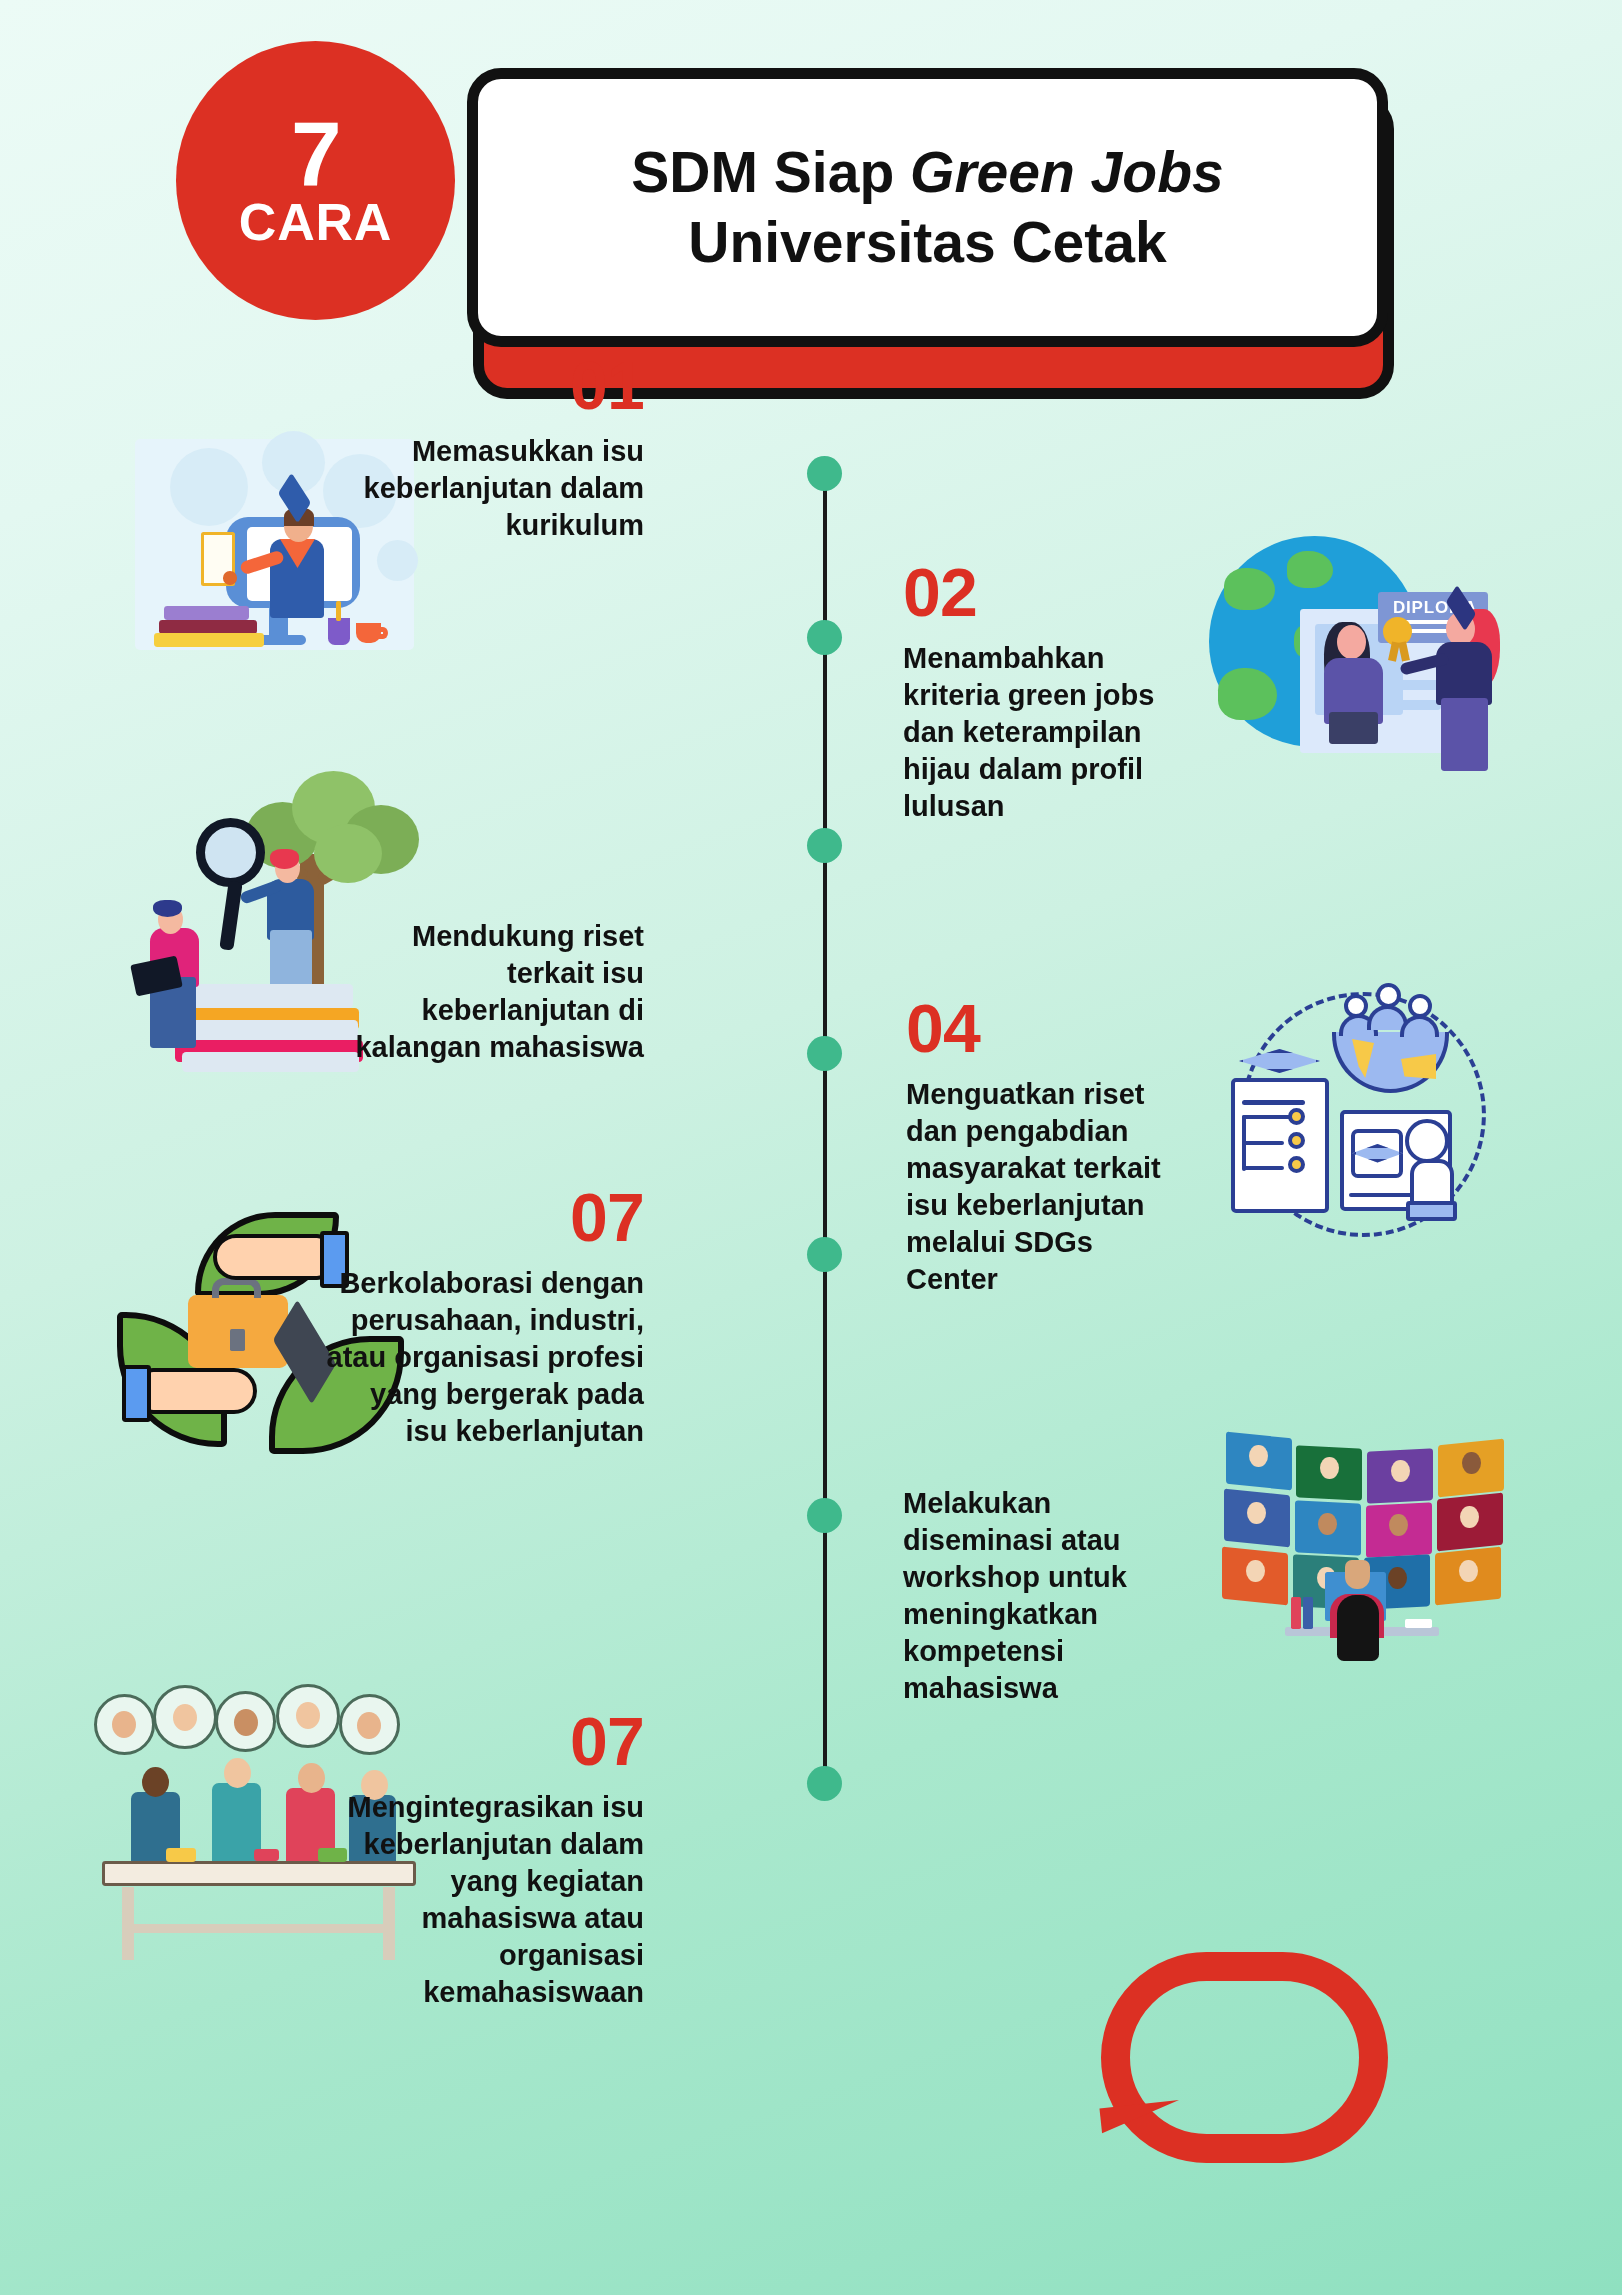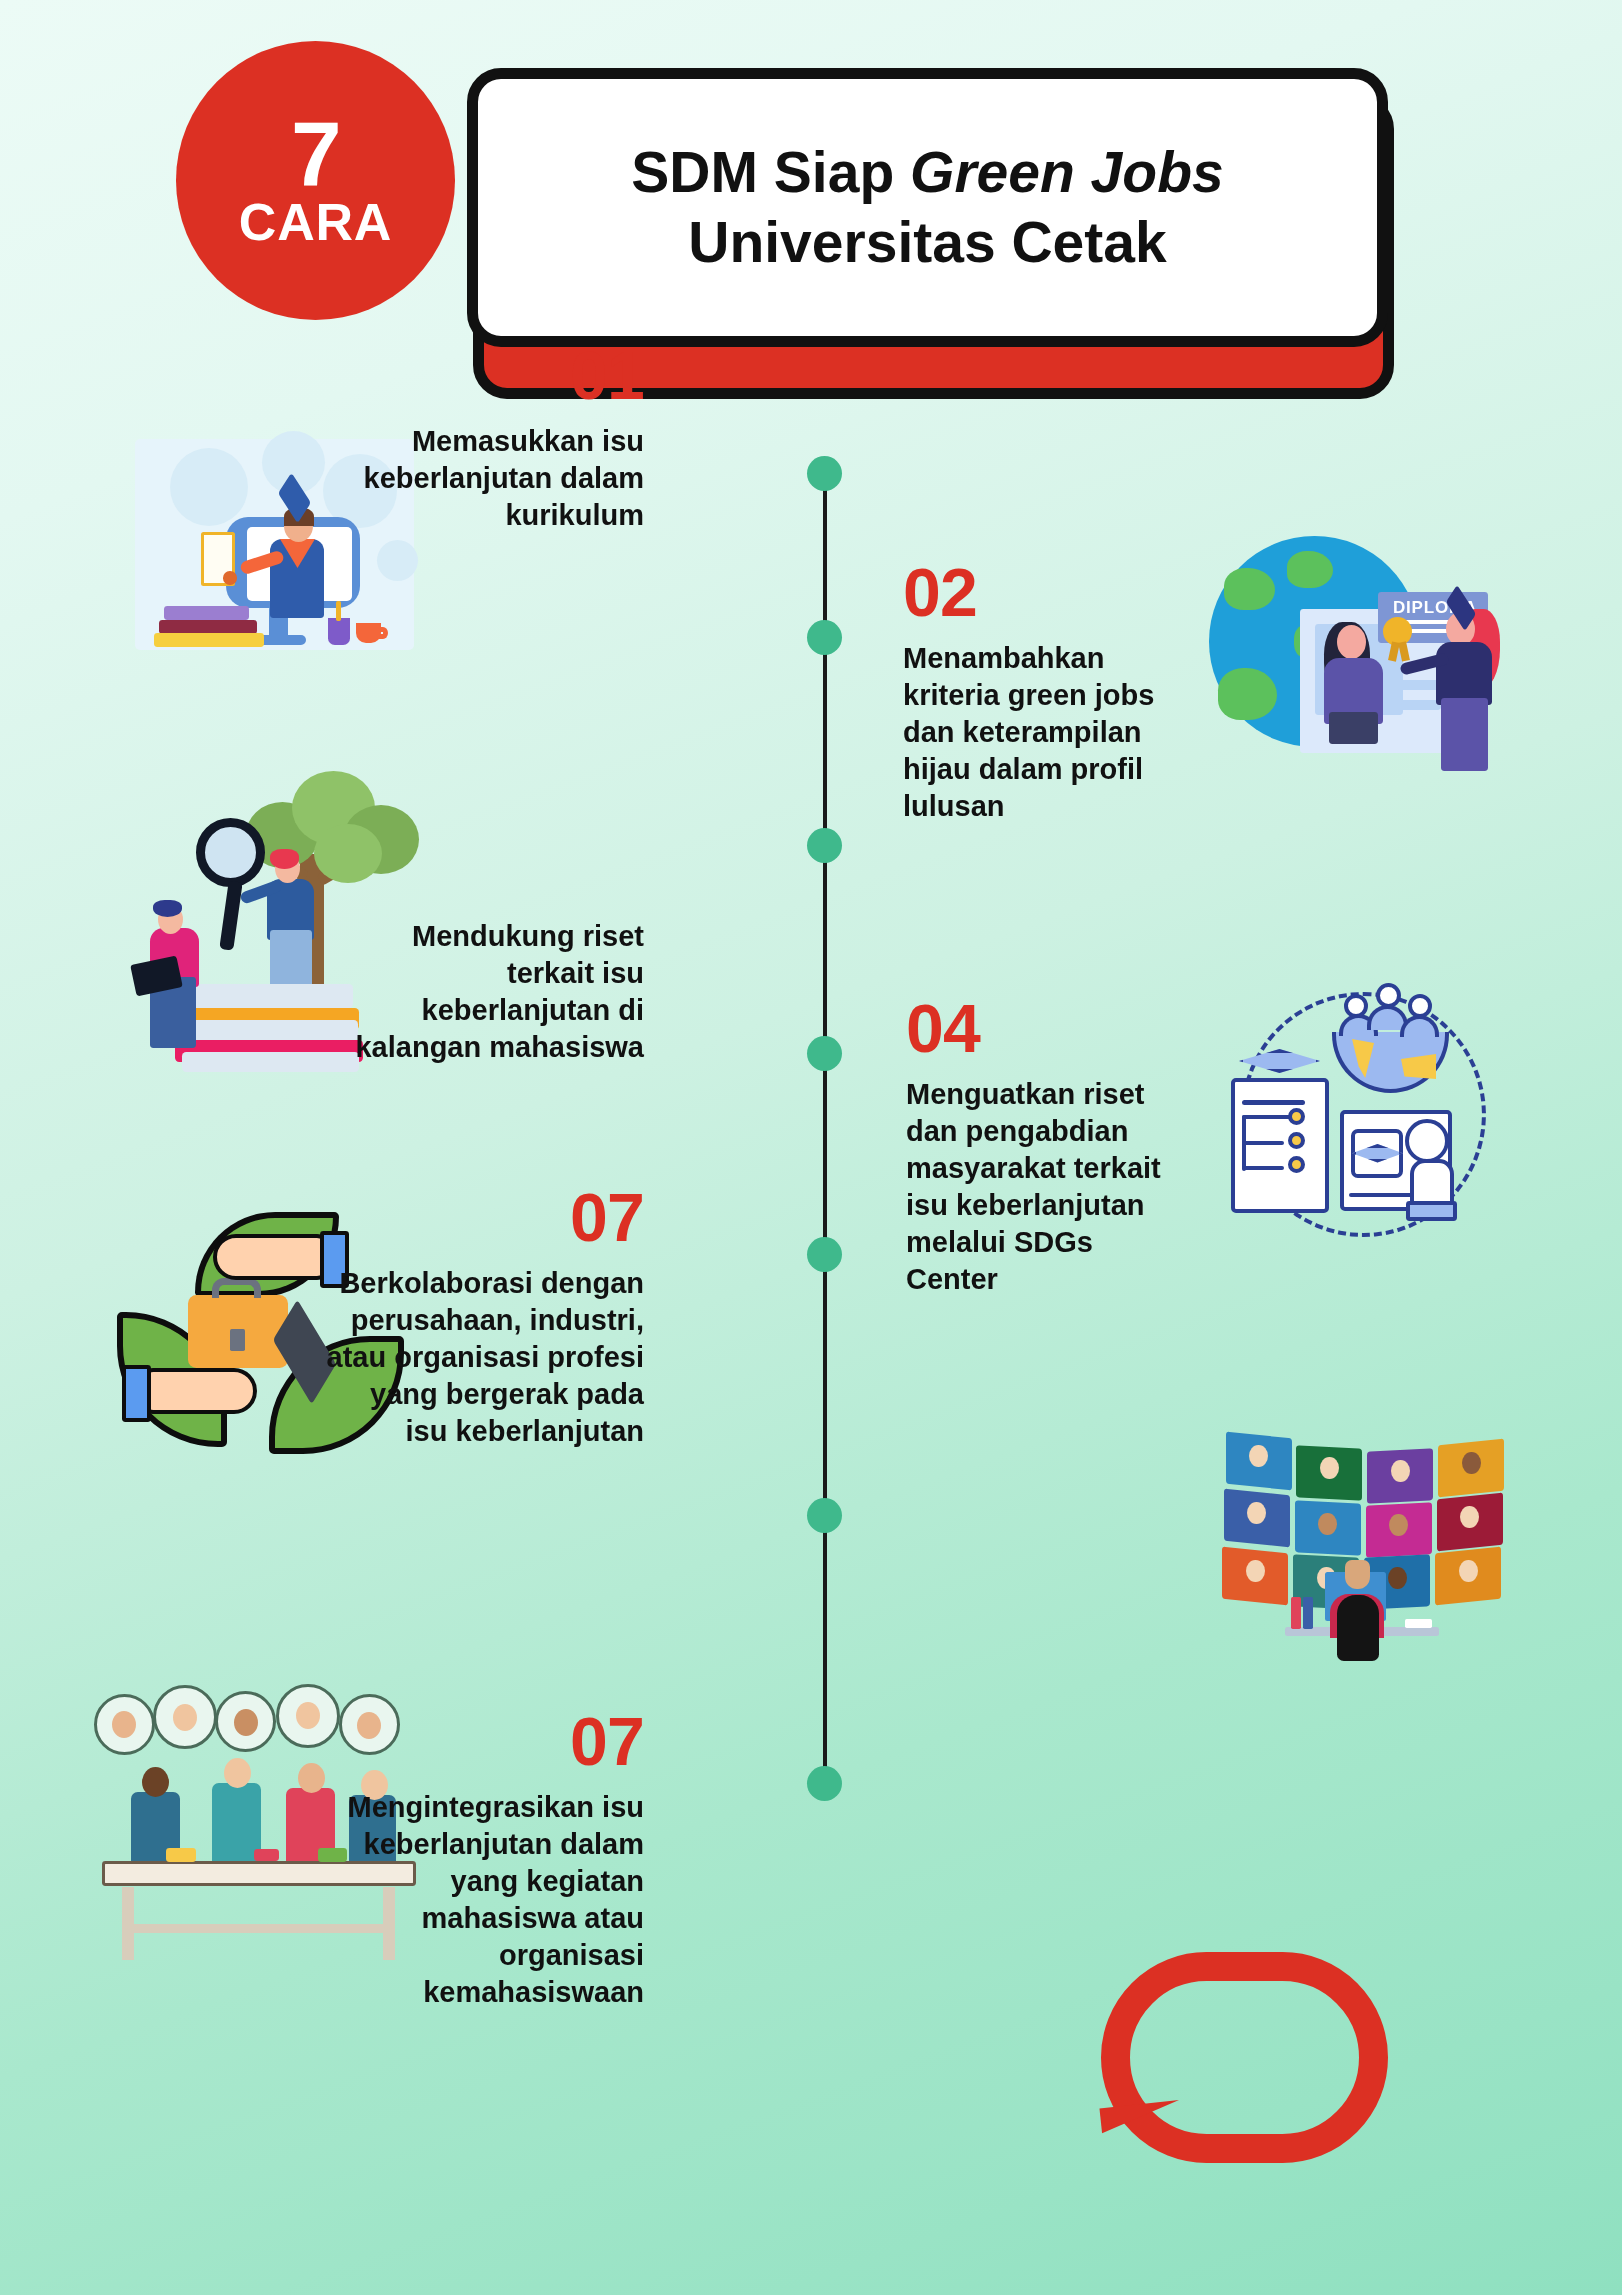--- a/index.html
+++ b/index.html
@@ -250,21 +250,21 @@
   <div class="diploma" style="left:66px; top:93px; width:34px; height:54px;"></div>
   <div class="seal" style="left:88px; top:132px; width:13.5px; height:13.5px;"></div>
   <div class="book" style="left:29px; top:167px; width:85px; height:13.5px; background:#9b7ed0;"></div>
   <div class="book" style="left:24px; top:181px; width:98px; height:13.5px; background:#8f2b43;"></div>
   <div class="book" style="left:18.6px; top:194px; width:110px; height:13.5px; background:#f6cf3f;"></div>
   <div class="holder" style="left:193px; top:179px; width:22px; height:27px;"></div>
   <div class="pencil" style="left:201px; top:162px; width:5px; height:20px;"></div>
   <div class="cup" style="left:221px; top:184px; width:25px; height:20px;"></div>
   <div class="cup-handle" style="left:243px; top:188px; width:10px; height:12px;"></div>
 </div>
-<div class="step left" style="left:321px; top:341px; width:323px;">
+<div class="step left" style="left:321px; top:351px; width:323px;">
   <div class="step-num">01</div>
   <div class="step-text">Memasukkan isu keberlanjutan dalam kurikulum</div>
 </div>
 
 <div class="illus" style="left:1209px; top:524px; width:321px; height:254px;">
   <div class="globe" style="left:0px; top:12px; width:211px; height:211px;"></div>
   <div class="land" style="left:15px; top:44px; width:51px; height:42px;"></div>
   <div class="land" style="left:8.5px; top:144px; width:59px; height:52px;"></div>
   <div class="land" style="left:78px; top:27px; width:46px; height:37px;"></div>
   <div class="land" style="left:85px; top:101px; width:25px; height:32px;"></div>
@@ -410,20 +410,21 @@
   <div class="vc-desk" style="left:68px; top:199px; width:154px; height:8.5px;"></div>
   <div class="vc-screen" style="left:108px; top:144px; width:61px; height:49px;"></div>
   <div class="vc-person" style="left:113px; top:166px; width:54px; height:44px;"></div>
   <div class="vc-chair" style="left:120px; top:167px; width:42px; height:66px;"></div>
   <div class="vc-face" style="left:128px; top:132px; width:25px; height:29px; background:#d9a77b; border-radius:6.8px 6.8px 12px 12px;"></div>
   <div class="vc-binder" style="left:74px; top:169px; width:10px; height:32px; background:#e0435a;"></div>
   <div class="vc-binder" style="left:86px; top:169px; width:10px; height:32px; background:#3a5fa8;"></div>
   <div class="vc-binder" style="left:188px; top:191px; width:27px; height:8.5px; background:#ffffff;"></div>
 </div>
 <div class="step right" style="left:903px; top:1471px; width:287px;">
+  <div class="step-text">Melakukan diseminasi atau workshop untuk meningkatkan kompetensi mahasiswa</div>
 </div>
 
 <div class="illus" style="left:85px; top:1682px; width:355px; height:287px;">
   <div class="c-bubble" style="left:8.5px;  top:12px;  width:61px; height:61px;"></div>
   <div class="c-bubble" style="left:68px;  top:3.4px;   width:64px; height:64px;"></div>
   <div class="c-bubble" style="left:130px; top:8.5px;  width:61px; height:61px;"></div>
   <div class="c-bubble" style="left:191px; top:1.7px;   width:64px; height:64px;"></div>
   <div class="c-bubble" style="left:254px; top:12px;  width:61px; height:61px;"></div>
   <div class="c-head" style="left:27px;  top:29px; width:24px; height:27px; background:#e8b48c;"></div>
   <div class="c-head" style="left:88px; top:22px; width:24px; height:27px; background:#f0c59f;"></div>

